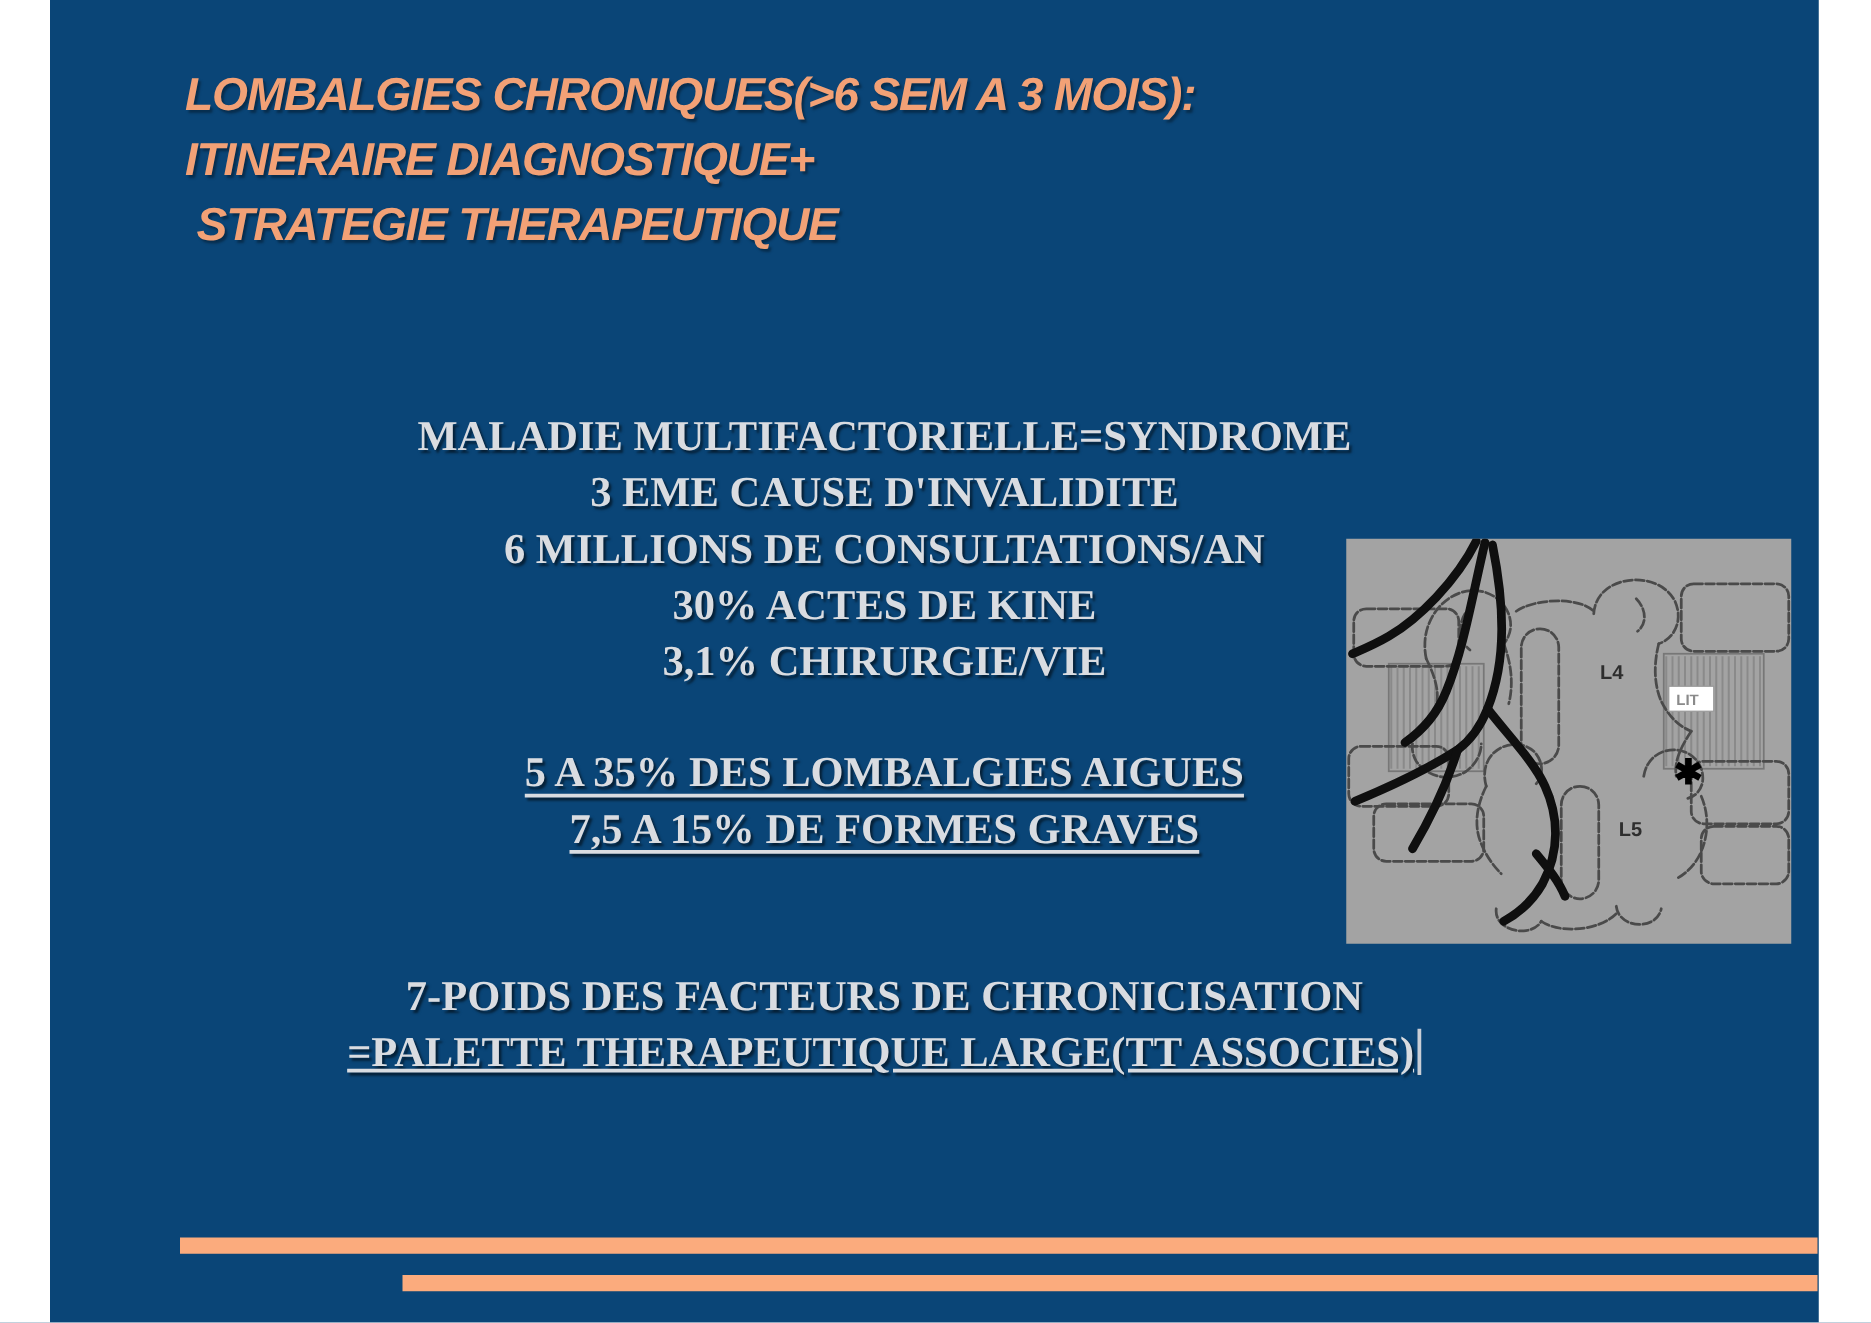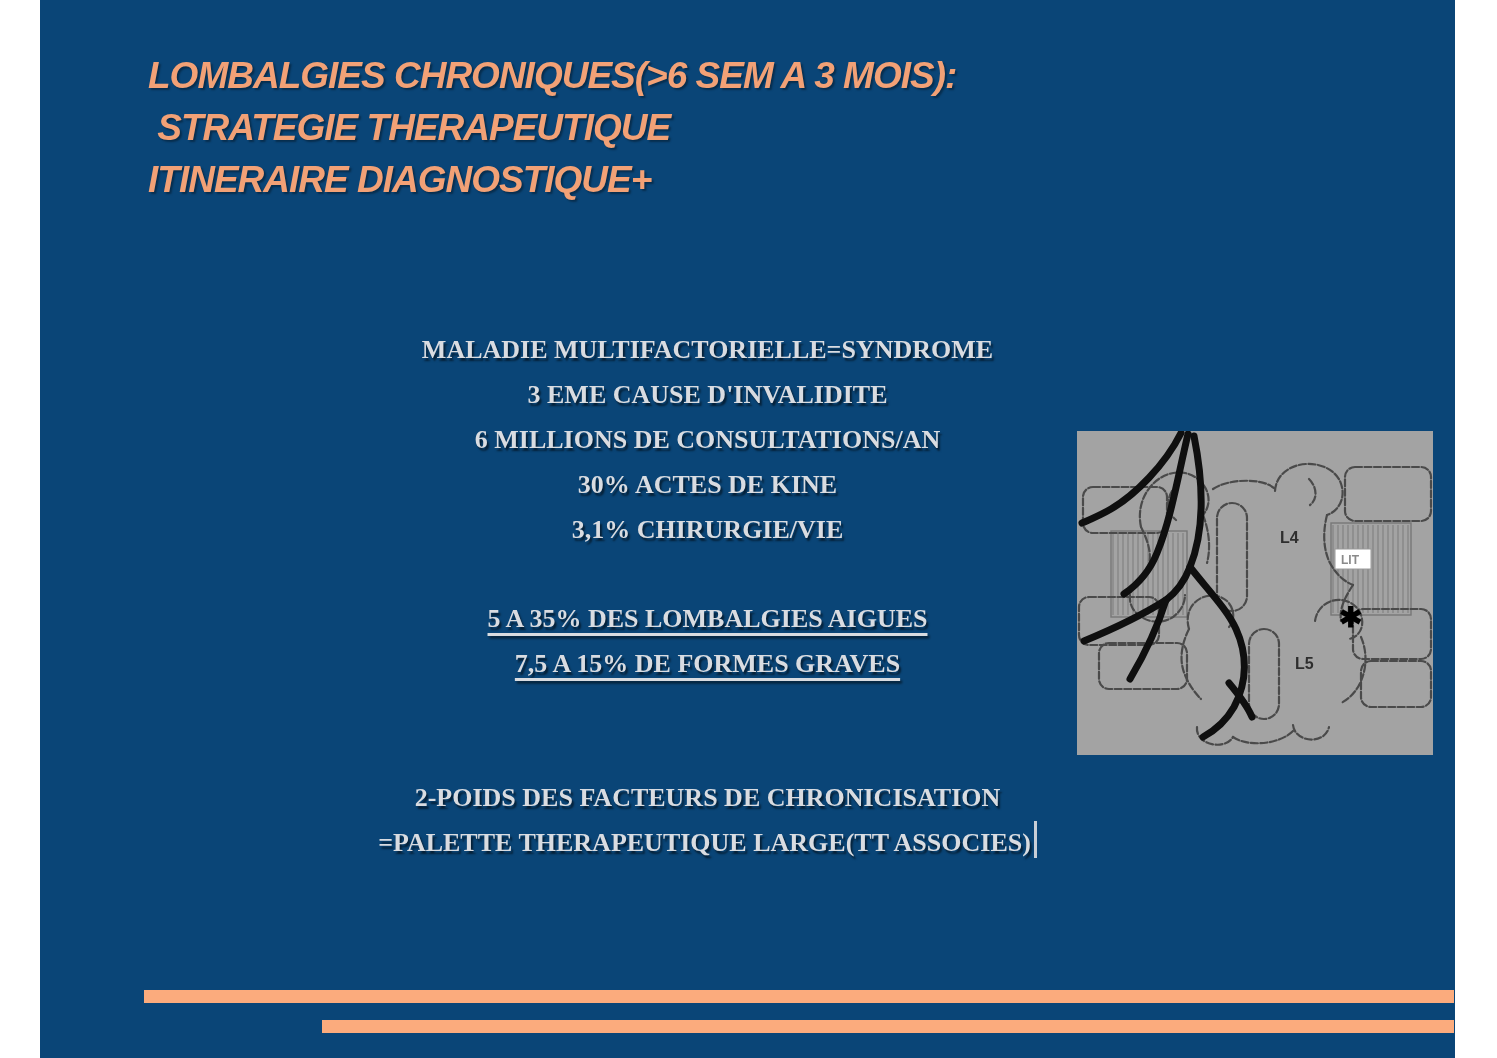--- a/index.html
+++ b/index.html
@@ -32,33 +32,33 @@
   }
   .title-line { white-space: pre; }
   
   .body-block {
     position: absolute;
     left: 0; top: 327px;      
     width: 1335px;
     text-align: center;
     font-family: "Liberation Serif", serif;
     font-weight: bold;
-    font-size: 26px;
+    font-size: 34px;
     line-height: 45px;
     color: var(--body-text, #d9dce1);
     text-shadow: 2px 2.5px 2px rgba(0,0,0,0.55);
   }
   .group-highlight { margin-top: 44px; }
   .group-highlight .u-line {
     text-decoration: underline;
     text-decoration-thickness: 2.5px;
     text-underline-offset: 6px;
   }
   .group-conclusion { margin-top: 89px; }
-  .final-line { white-space: pre; }
+  .final-line { white-space: pre; text-decoration: underline; }
   .text-cursor {
     display: inline-block;
     width: 3px; height: 37px;
     margin-left: 3px;
     vertical-align: -7px;
     background: #c9ced6;
   }
   
   .figure {
     position: absolute;
@@ -77,41 +77,41 @@
   .bar-bottom { left: 282px; top: 1020px; width: 1132px; }  
 </style>
 </head>
 <body>
 
 <div class="page">
   <div class="slide">
 
     <div class="title-block">
         <div class="title-line">LOMBALGIES CHRONIQUES(&gt;6 SEM A 3 MOIS):</div>
+        <div class="title-line">ITINERAIRE DIAGNOSTIQUE+</div>
         <div class="title-line"> STRATEGIE THERAPEUTIQUE</div>
-        <div class="title-line">ITINERAIRE DIAGNOSTIQUE+</div>
       </div>
 
     <div class="body-block">
       <div class="group-stats">
           <div class="line">MALADIE MULTIFACTORIELLE=SYNDROME</div>
           <div class="line">3 EME CAUSE D'INVALIDITE</div>
           <div class="line">6 MILLIONS DE CONSULTATIONS/AN</div>
           <div class="line">30% ACTES DE KINE</div>
           <div class="line">3,1% CHIRURGIE/VIE</div>
         </div>
 
       <div class="group-highlight">
           <div class="u-line">5 A 35% DES LOMBALGIES AIGUES</div>
           <div class="u-line">7,5 A 15% DE FORMES GRAVES</div>
         </div>
 
       <div class="group-conclusion">
         <div>
-            <div class="line">2-POIDS DES FACTEURS DE CHRONICISATION</div>
+            <div class="line">7-POIDS DES FACTEURS DE CHRONICISATION</div>
           </div>
         <div class="final-line"><span>=PALETTE THERAPEUTIQUE LARGE(TT ASSOCIES)</span><span class="text-cursor"></span></div>
       </div>
     </div>
 
     <div class="figure">
       <svg width="356" height="324" viewBox="0 0 356 324">
 
         <g stroke="#8a8a8a" stroke-width="1.6">
           <path d="M36 102V184M41 102V184M46 102V184M51 102V184M56 102V184M61 102V184M66 102V184M71 102V184M76 102V184M81 102V184M86 102V184M91 102V184M96 102V184M101 102V184M106 102V184" fill="none"></path>

